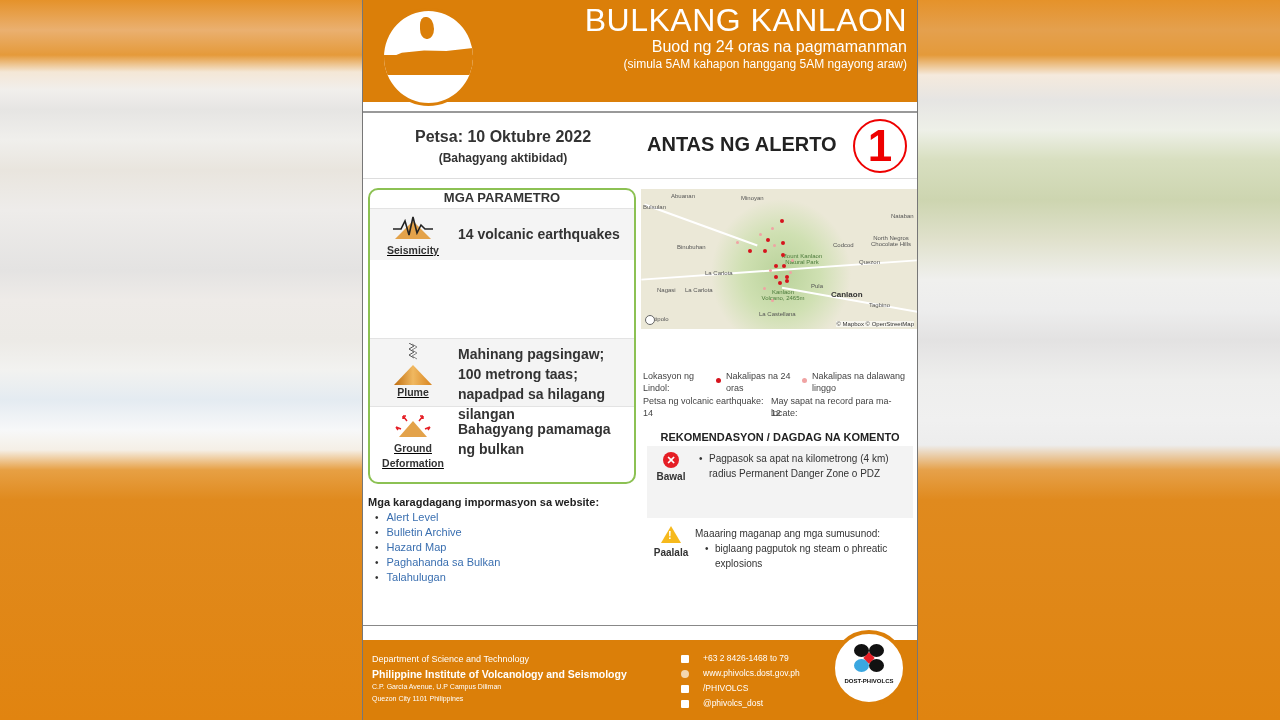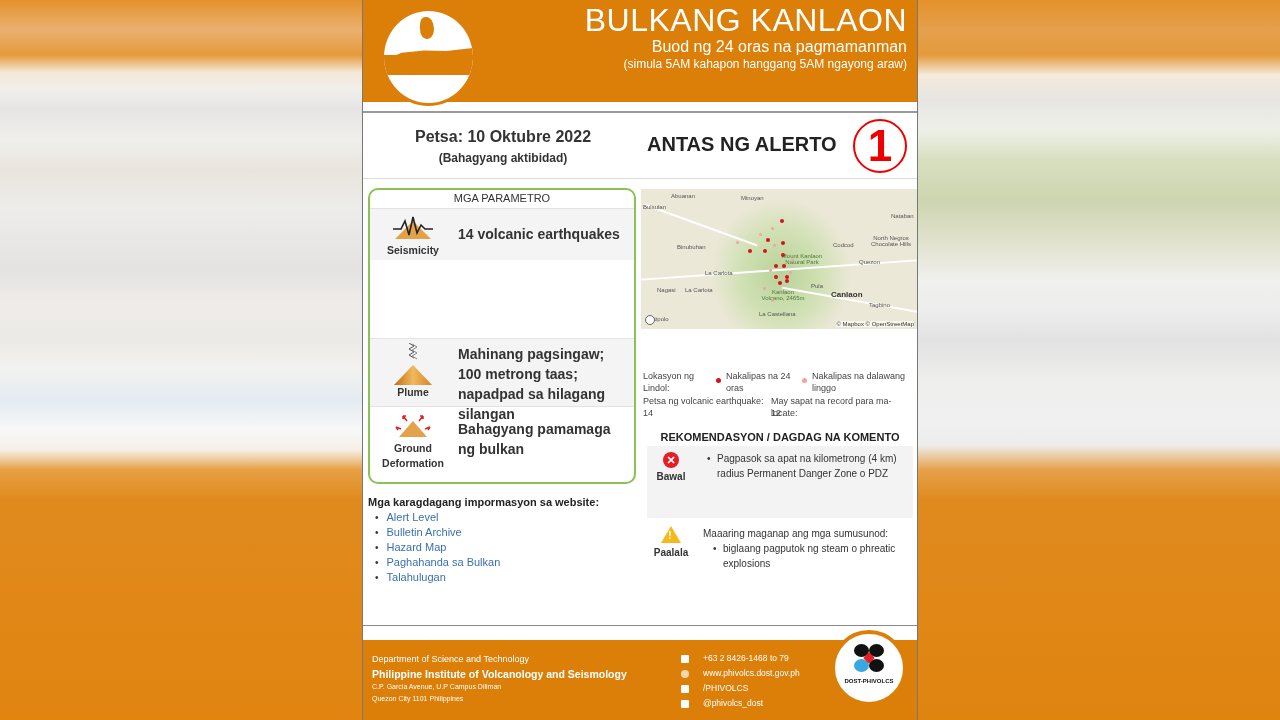--- a/index.html
+++ b/index.html
@@ -34,24 +34,24 @@
   .hline { position: absolute; left: 0; width: 556px; height: 2px; background: #999; }
 
   .petsa { position: absolute; left: 20px; top: 128px; width: 240px; text-align: center; font-weight: bold; font-size: 16px; color: #333; }
   .petsa-sub { position: absolute; left: 20px; top: 151px; width: 240px; text-align: center; font-weight: bold; font-size: 12px; color: #333; }
   .alert-label { position: absolute; left: 284px; top: 133px; font-weight: bold; font-size: 20px; color: #222; }
   .alert-num { position: absolute; left: 490px; top: 119px; width: 54px; height: 54px; border: 2px solid #e00; border-radius: 50%; color: #e00; font-weight: bold; font-size: 44px; text-align: center; line-height: 50px; }
   .thin { position: absolute; left: 0; width: 556px; height: 1px; background: #ddd; }
 
   
   .params { position: absolute; left: 5px; top: 188px; width: 268px; height: 296px; border: 2px solid #8cc153; border-radius: 10px; overflow: hidden; background: #fff; }
-  .params .phead { height: 18px; text-align: center; font-size: 11px; font-weight: normal; color: #333; line-height: 16px; }
+  .params .phead { height: 18px; text-align: center; font-size: 13px; font-weight: bold; color: #333; line-height: 16px; }
   .prow { position: absolute; left: 0; width: 100%; border-top: 1px solid #e3e3e3; }
   .prow.alt { background: #f4f4f4; }
-  .picon { position: absolute; left: 0; width: 86px; text-align: center; }
+  .picon { position: absolute; left: 0; width: 86px; text-align: center; text-decoration: underline; }
   .plabel { font-size: 10.5px; font-weight: bold; color: #333; line-height: 15px; }
   .pval { position: absolute; left: 88px; right: 6px; font-size: 14px; font-weight: bold; color: #333; line-height: 20px; }
   .mtn { width: 38px; height: 20px; margin: 0 auto; background: linear-gradient(to right, #c06e10, #f0b860, #d88520); clip-path: polygon(50% 0, 100% 100%, 0 100%); }
   .so2 { display: inline-block; font-size: 8px; font-weight: bold; background: #ddd; border-radius: 6px; padding: 1px 4px; color: #333; }
 
   .more { position: absolute; left: 5px; top: 496px; font-size: 11px; font-weight: bold; color: #222; }
   .links { position: absolute; left: 12px; top: 510px; list-style: none; }
   .links li { font-size: 11px; color: #3a6fb0; line-height: 15px; }
   .links li::before { content: "•"; color: #333; margin-right: 8px; font-size: 10px; }
 
@@ -65,21 +65,21 @@
   .map .attr { position: absolute; right: 3px; bottom: 2px; font-size: 6px; color: #333; background: rgba(255,255,255,.6); }
   .map .ctrl { position: absolute; left: 4px; bottom: 4px; width: 10px; height: 10px; border-radius: 50%; border: 1px solid #666; background: #fff; }
 
   .legend { position: absolute; left: 280px; top: 370px; width: 274px; font-size: 9px; color: #444; }
   .legend .c { position: absolute; line-height: 12px; }
   .ldot { position: absolute; width: 5px; height: 5px; border-radius: 50%; }
 
   .rec-title { position: absolute; left: 280px; top: 431px; width: 274px; text-align: center; font-weight: bold; font-size: 11px; color: #222; }
   .recbox { position: absolute; left: 284px; width: 266px; background: #f3f3f3; }
   .rec-ic { position: absolute; left: 4px; width: 40px; text-align: center; font-size: 10px; font-weight: bold; color: #333; }
-  .rec-ul { position: absolute; left: 52px; right: 6px; list-style: none; font-size: 10px; color: #333; line-height: 15px; margin-left: 8px; }
+  .rec-ul { position: absolute; left: 52px; right: 6px; list-style: none; font-size: 10px; color: #333; line-height: 15px; }
   .rec-ul li { padding-left: 10px; position: relative; }
   .rec-ul li::before { content: "•"; position: absolute; left: 0; }
   .xicon { width: 16px; height: 16px; border-radius: 50%; background: #e51e25; color: #fff; font-size: 11px; font-weight: bold; line-height: 16px; margin: 0 auto 3px; }
   .warn { width: 0; height: 0; border-left: 10px solid transparent; border-right: 10px solid transparent; border-bottom: 17px solid #f6b91c; margin: 0 auto 4px; position: relative; }
   .warn span { position: absolute; left: -3px; top: 3px; color: #fff; font-size: 11px; font-weight: bold; }
 
   .loc { position: absolute; left: 284px; top: 583px; width: 266px; background: #f3f3f3; font-size: 10.5px; color: #333; line-height: 15px; padding: 2px 5px; height: 38px; }
 
   
   .ftr { position: absolute; left: 0; top: 640px; width: 556px; height: 80px; background: #db7f09; color: #fff; }

